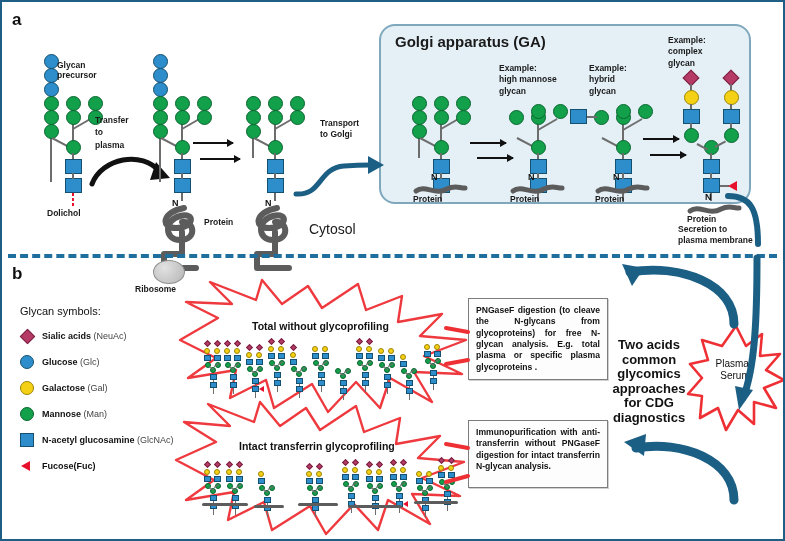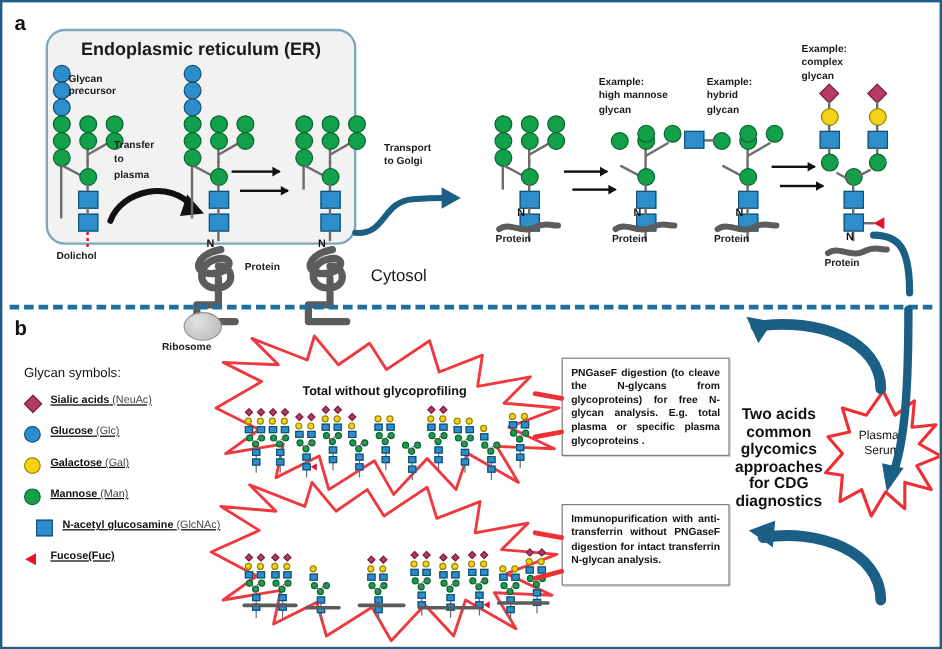--- a/index.html
+++ b/index.html
@@ -45,21 +45,21 @@
   .blkarrow:after{content:"";position:absolute;right:-1px;top:-3px;width:0;height:0;
       border-top:4px solid transparent;border-bottom:4px solid transparent;
       border-left:7px solid #111;}
 
   
   #divider{position:absolute;left:6px;right:6px;height:0;
       border-top:4px dashed #1f6f9e;}
 
   
   .legend-title{font-size:11px;color:#111;}
-  .legend-row{position:absolute;display:flex;align-items:flex-start;gap:6px;text-decoration:underline;}
+  .legend-row{position:absolute;display:flex;align-items:center;gap:6px;}
   .legend-sym{position:relative;width:16px;height:16px;flex:0 0 16px;}
   .legend-text{font-size:9px;color:#111;white-space:nowrap;}
   .legend-text b{font-weight:bold;}
   .legend-text span{color:#444;font-weight:normal;}
 
   .textbox{position:absolute;border:1px solid #7d7d7d;background:#fdfdfd;
      box-sizing:border-box;padding:6px 7px;font-size:8.6px;line-height:1.32;
      color:#111;text-align:justify;font-weight:bold;
      box-shadow:1px 1px 0 rgba(0,0,0,.18);}
 
@@ -73,24 +73,24 @@
 
   svg{position:absolute;overflow:visible;}
 </style>
 </head>
 <body>
 
 <div id="fig">
 
   <div class="abs panel-letter" style="left:10px;top:8px;">a</div>
 
-  <div class="organelle" id="er-box" style="left:36px;top:22px;width:259px;height:180px;">
-    <div class="organelle-title" style="top:7px;">Endoplasmic reticulum (ER)</div>
-  </div>
-
+
+  <div class="organelle" id="ga-box" style="left:377px;top:22px;width:372px;height:180px;">
+    <div class="organelle-title" style="top:7px;left:14px;">Golgi apparatus (GA)</div>
+  </div>
 
   <div class="abs" style="left:30px;top:52px;width:110px;height:150px;">
 
     <div class="bond" style="left:18px;top:10px;width:2px;height:118px;"></div>
 
     <div class="ci glc" style="left:12px;top:0px;width:15px;height:15px;"></div>
     <div class="ci glc" style="left:12px;top:14px;width:15px;height:15px;"></div>
     <div class="ci glc" style="left:12px;top:28px;width:15px;height:15px;"></div>
 
     <div class="ci man" style="left:12px;top:42px;width:15px;height:15px;"></div>
@@ -326,20 +326,22 @@
   </div>
   <div class="abs nlabel" style="left:703px;top:190px;">N</div>
   <svg width="56" height="16" style="left:685px;top:200px;">
     <path d="M3,9 C12,2 22,14 34,7 C42,3 46,6 52,6" fill="none" stroke="#5c5c5c" stroke-width="5" stroke-linecap="round"></path>
   </svg>
   <div class="abs prot-cap" style="left:685px;top:212px;">Protein</div>
 
   <svg width="70" height="62" style="left:722px;top:188px;">
     <path d="M4,6 C26,6 34,18 34,54" fill="none" stroke="#1c5f85" stroke-width="6" stroke-linecap="round"></path>
   </svg>
+  <div class="abs plain-label" style="left:676px;top:222px;white-space:pre;line-height:1.35;">Secretion to
+plasma membrane</div>
 
   <div id="divider" style="top:252px;"></div>
 
   <div class="abs panel-letter" style="left:10px;top:262px;">b</div>
 
   <div class="abs legend-title" style="left:18px;top:303px;">Glycan symbols:</div>
 
   <div class="legend-row" style="left:18px;top:326px;">
     <span class="legend-sym">
       <span class="dia" style="left:2px;top:3px;width:11px;height:11px;"></span>
@@ -361,21 +363,21 @@
     <span class="legend-text"><b>Galactose</b> <span>(Gal)</span></span>
   </div>
 
   <div class="legend-row" style="left:18px;top:404px;">
     <span class="legend-sym">
       <span class="ci man" style="left:0px;top:1px;width:14px;height:14px;"></span>
     </span>
     <span class="legend-text"><b>Mannose</b> <span>(Man)</span></span>
   </div>
 
-  <div class="legend-row" style="left:28px;top:430px;">
+  <div class="legend-row" style="left:18px;top:430px;">
     <span class="legend-sym">
       <span class="sq" style="left:0px;top:1px;width:14px;height:14px;"></span>
     </span>
     <span class="legend-text"><b>N-acetyl glucosamine</b> <span>(GlcNAc)</span></span>
   </div>
 
   <div class="legend-row" style="left:18px;top:456px;">
     <span class="legend-sym">
       <span class="tri" style="left:1px;top:3px;"></span>
     </span>
@@ -526,20 +528,21 @@
       <div class="ci gal" style="left: 222px; top: 8px; width: 6px; height: 6px;"></div>
       <div class="sq" style="left: 232px; top: 15px; width: 7px; height: 6px;"></div>
       <div class="ci gal" style="left: 232px; top: 8px; width: 6px; height: 6px;"></div>
     </div>
 
   <svg width="310" height="140" style="left:168px;top:398px;">
     <g>
       <polygon points="6,60 46,42 14,22 60,26 38,4 84,22 90,2 110,26 136,8 150,30 186,6 194,32 230,18 226,44 270,36 248,58 294,62 252,78 290,96 242,94 260,124 218,100 208,130 184,104 156,134 140,106 102,130 94,102 58,120 64,92 16,100 44,80" fill="#ffffff" stroke="#ee2f34" stroke-width="2.4" stroke-linejoin="round" opacity="0.95"></polygon>
     </g>
   </svg>
+  <div class="abs star-label" style="left:237px;top:438px;">Intact transferrin glycoprofiling</div>
   <div class="abs" id="mini-bot" style="left:196px;top:455px;width:265px;height:56px;">
       <div class="bond" style="left: 15px; top: 38px; width: 1.4px; height: 20px;"></div>
       <div class="sq" style="left: 12px; top: 38px; width: 7px; height: 6px;"></div>
       <div class="sq" style="left: 12px; top: 46px; width: 7px; height: 6px;"></div>
       <div class="ci man" style="left: 12px; top: 31px; width: 6px; height: 6px;"></div>
       <div class="ci man" style="left: 7px; top: 26px; width: 6px; height: 6px;"></div>
       <div class="ci man" style="left: 17px; top: 26px; width: 6px; height: 6px;"></div>
       <div class="bond" style="left: 11px; top: 30px; width: 6px; height: 1.2px;;transform:rotate(30deg);transform-origin:left center;"></div>
       <div class="bond" style="left: 16px; top: 30px; width: 6px; height: 1.2px;;transform:rotate(-30deg);transform-origin:left center;"></div>
       <div class="sq" style="left: 6px; top: 19px; width: 7px; height: 6px;"></div>

